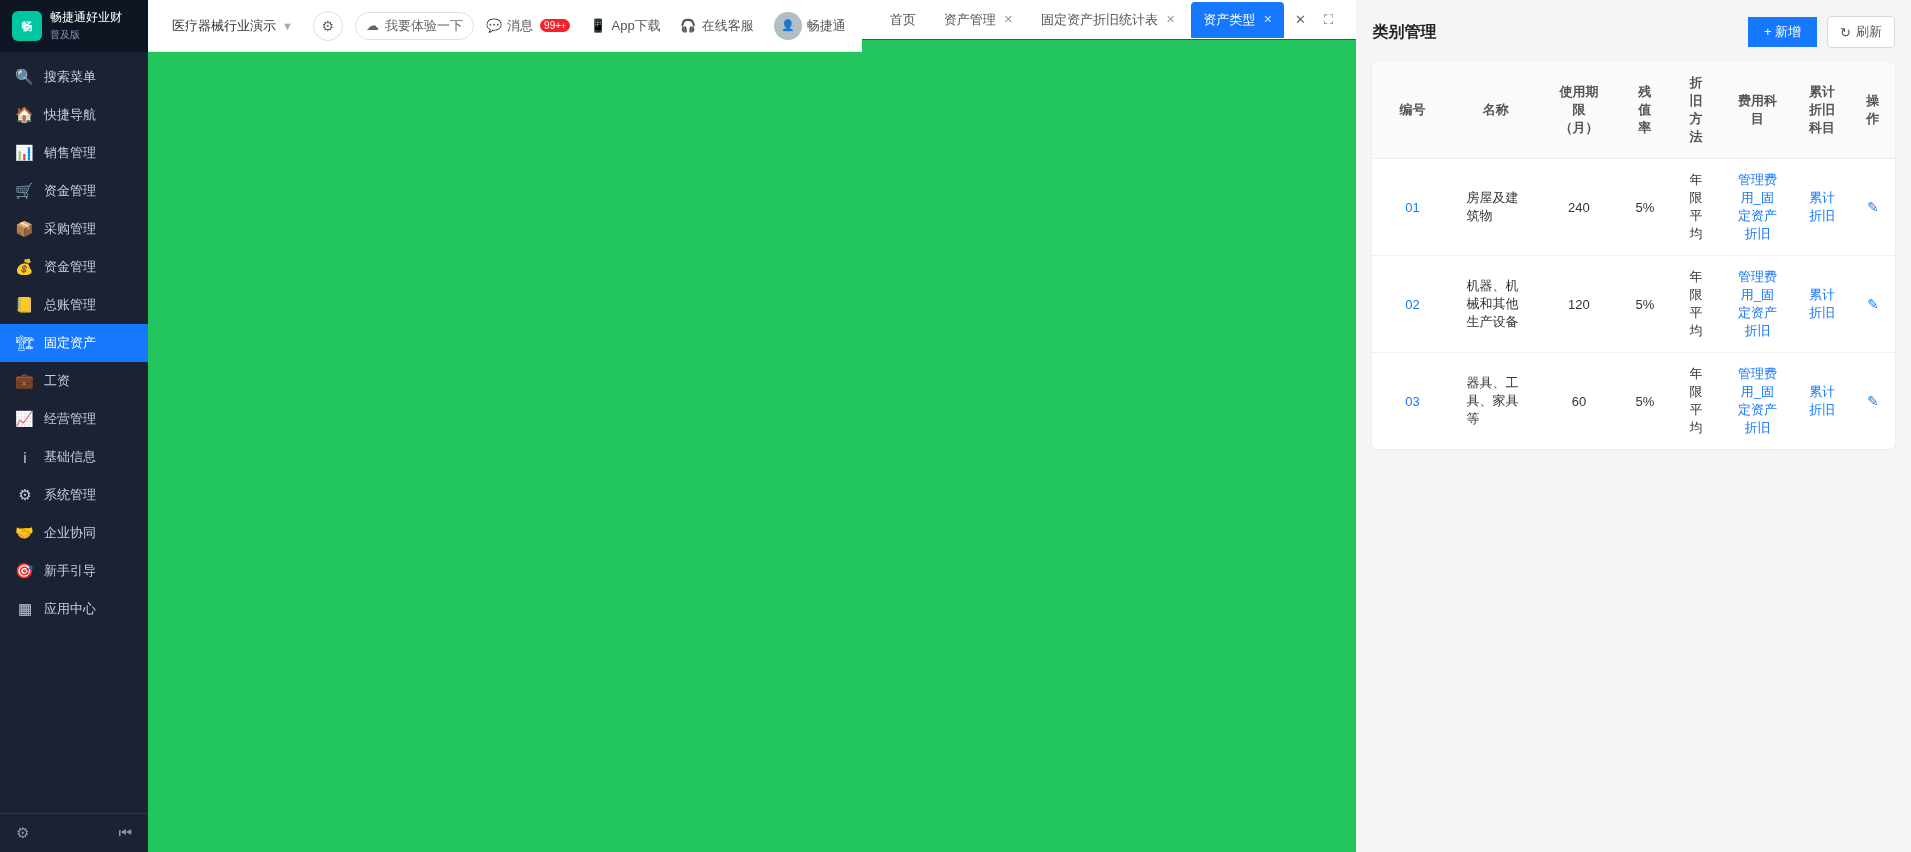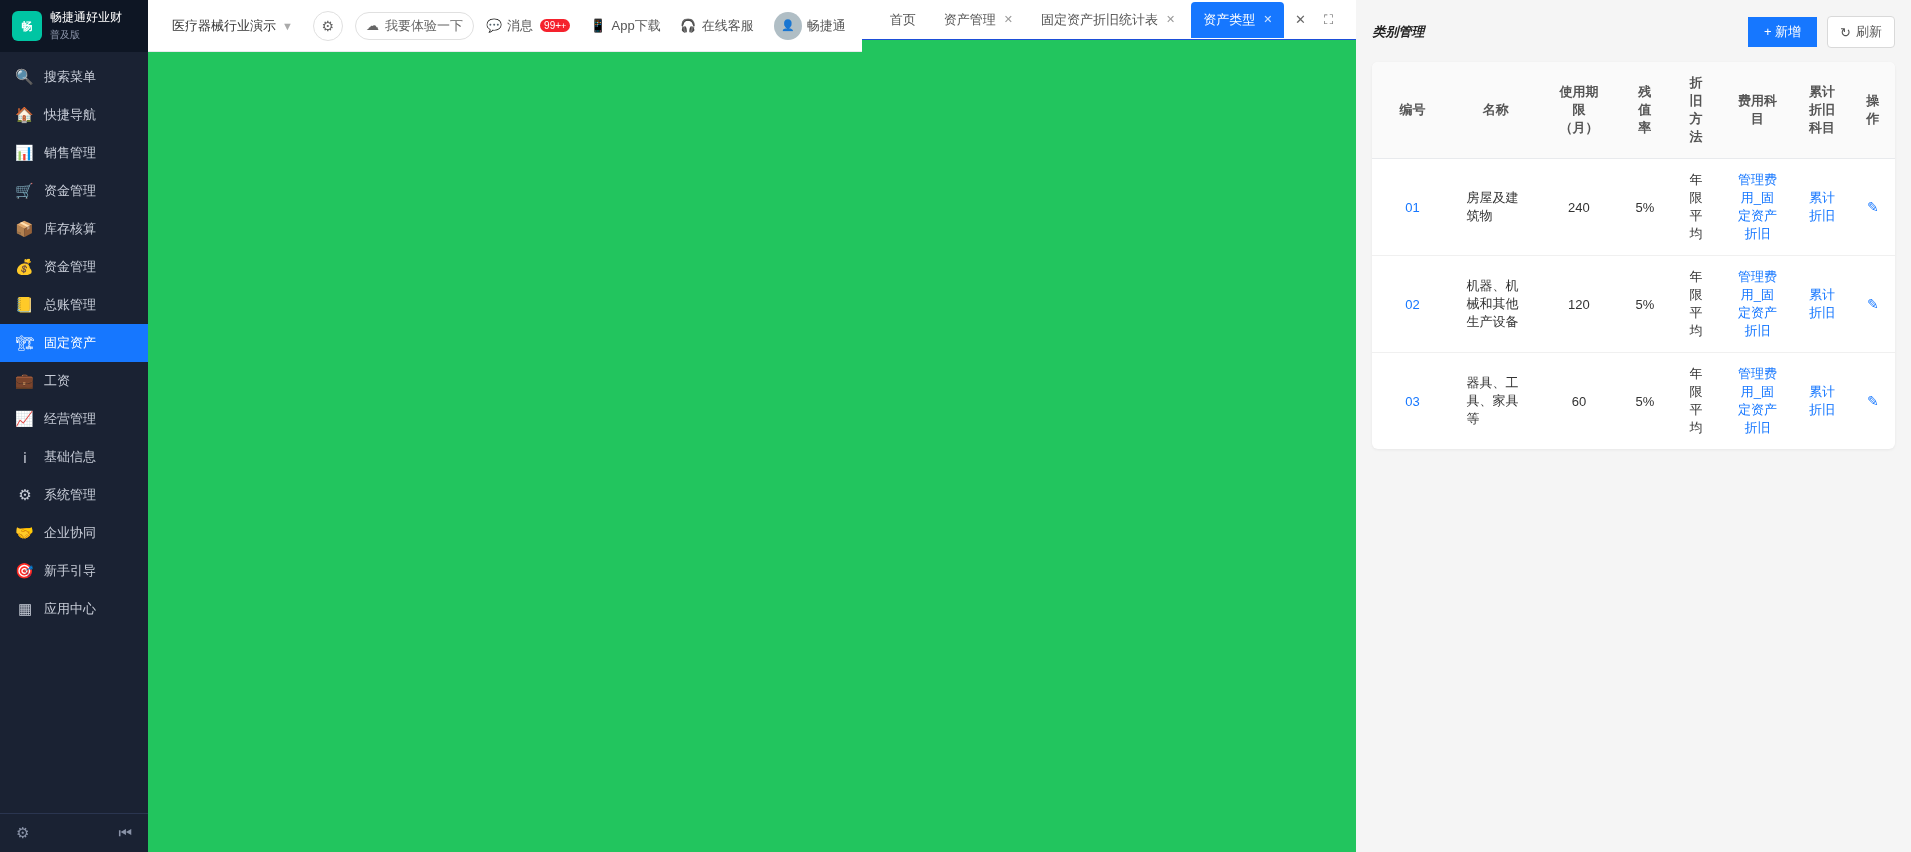--- a/index.html
+++ b/index.html
@@ -206,24 +206,23 @@
     }
 
     
     .page-header {
       display: flex;
       align-items: center;
       justify-content: space-between;
       margin-bottom: 14px;
     }
     .page-title {
-      font-size: 13px;
+      font-size: 16px;
       font-weight: 600;
       color: #222;
-      font-style: italic;
     }
     .header-actions {
       display: flex; gap: 10px; align-items: center;
     }
     .btn-new {
       background: #1677ff;
       color: #fff;
       border: none;
       padding: 6px 16px;
       border-radius: 0;
@@ -309,21 +308,21 @@
       <div class="sidebar-item">
         <span class="s-icon">📊</span>
     <span>销售管理</span>
       </div>
       <div class="sidebar-item">
         <span class="s-icon">🛒</span>
     <span>资金管理</span>
       </div>
       <div class="sidebar-item">
         <span class="s-icon">📦</span>
-    <span>库存核算</span>
+    <span>采购管理</span>
       </div>
       <div class="sidebar-item">
         <span class="s-icon">💰</span>
     <span>资金管理</span>
       </div>
       <div class="sidebar-item">
         <span class="s-icon">📒</span>
     <span>总账管理</span>
       </div>
       <div class="sidebar-item active">

